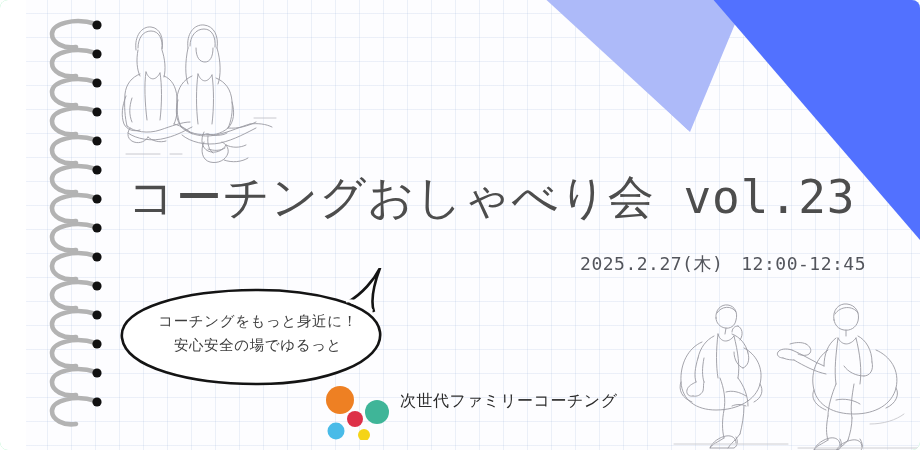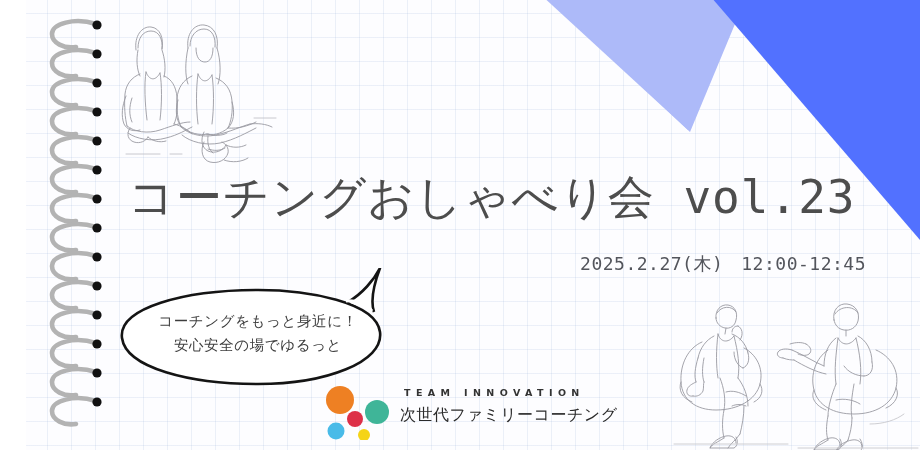--- a/index.html
+++ b/index.html
@@ -9,20 +9,21 @@
   }
   body {
     font-family: "Liberation Sans", sans-serif;
   }
   #poster {
     position: relative;
     width: 920px;
     height: 450px;
     overflow: hidden;
     background: #86efac;
+    border-radius: 8px;
   }
 
   
   .paper {
     position: absolute;
     left: 24px;
     top: 0;
     width: 896px;
     height: 450px;
     background-color: #fdfdff;
@@ -400,18 +401,17 @@
 
   <div class="logo">
     <svg class="logo-dots" width="92" height="54" viewBox="0 0 92 54">
       <circle cx="26" cy="14" r="14" fill="#ee8023"></circle>
       <circle cx="63" cy="26" r="12" fill="#3fb598"></circle>
       <circle cx="41" cy="33" r="8" fill="#dd3048"></circle>
       <circle cx="22" cy="45" r="8.5" fill="#49bbe8"></circle>
       <circle cx="50" cy="49" r="6" fill="#f5d417"></circle>
     </svg>
     <div class="logo-text">
-      <div class="logo-eyebrow">TEAM INNOVATION</div>
       <div class="logo-name">次世代ファミリーコーチング</div>
     </div>
   </div>
 
 </div>
 
 </body></html>

